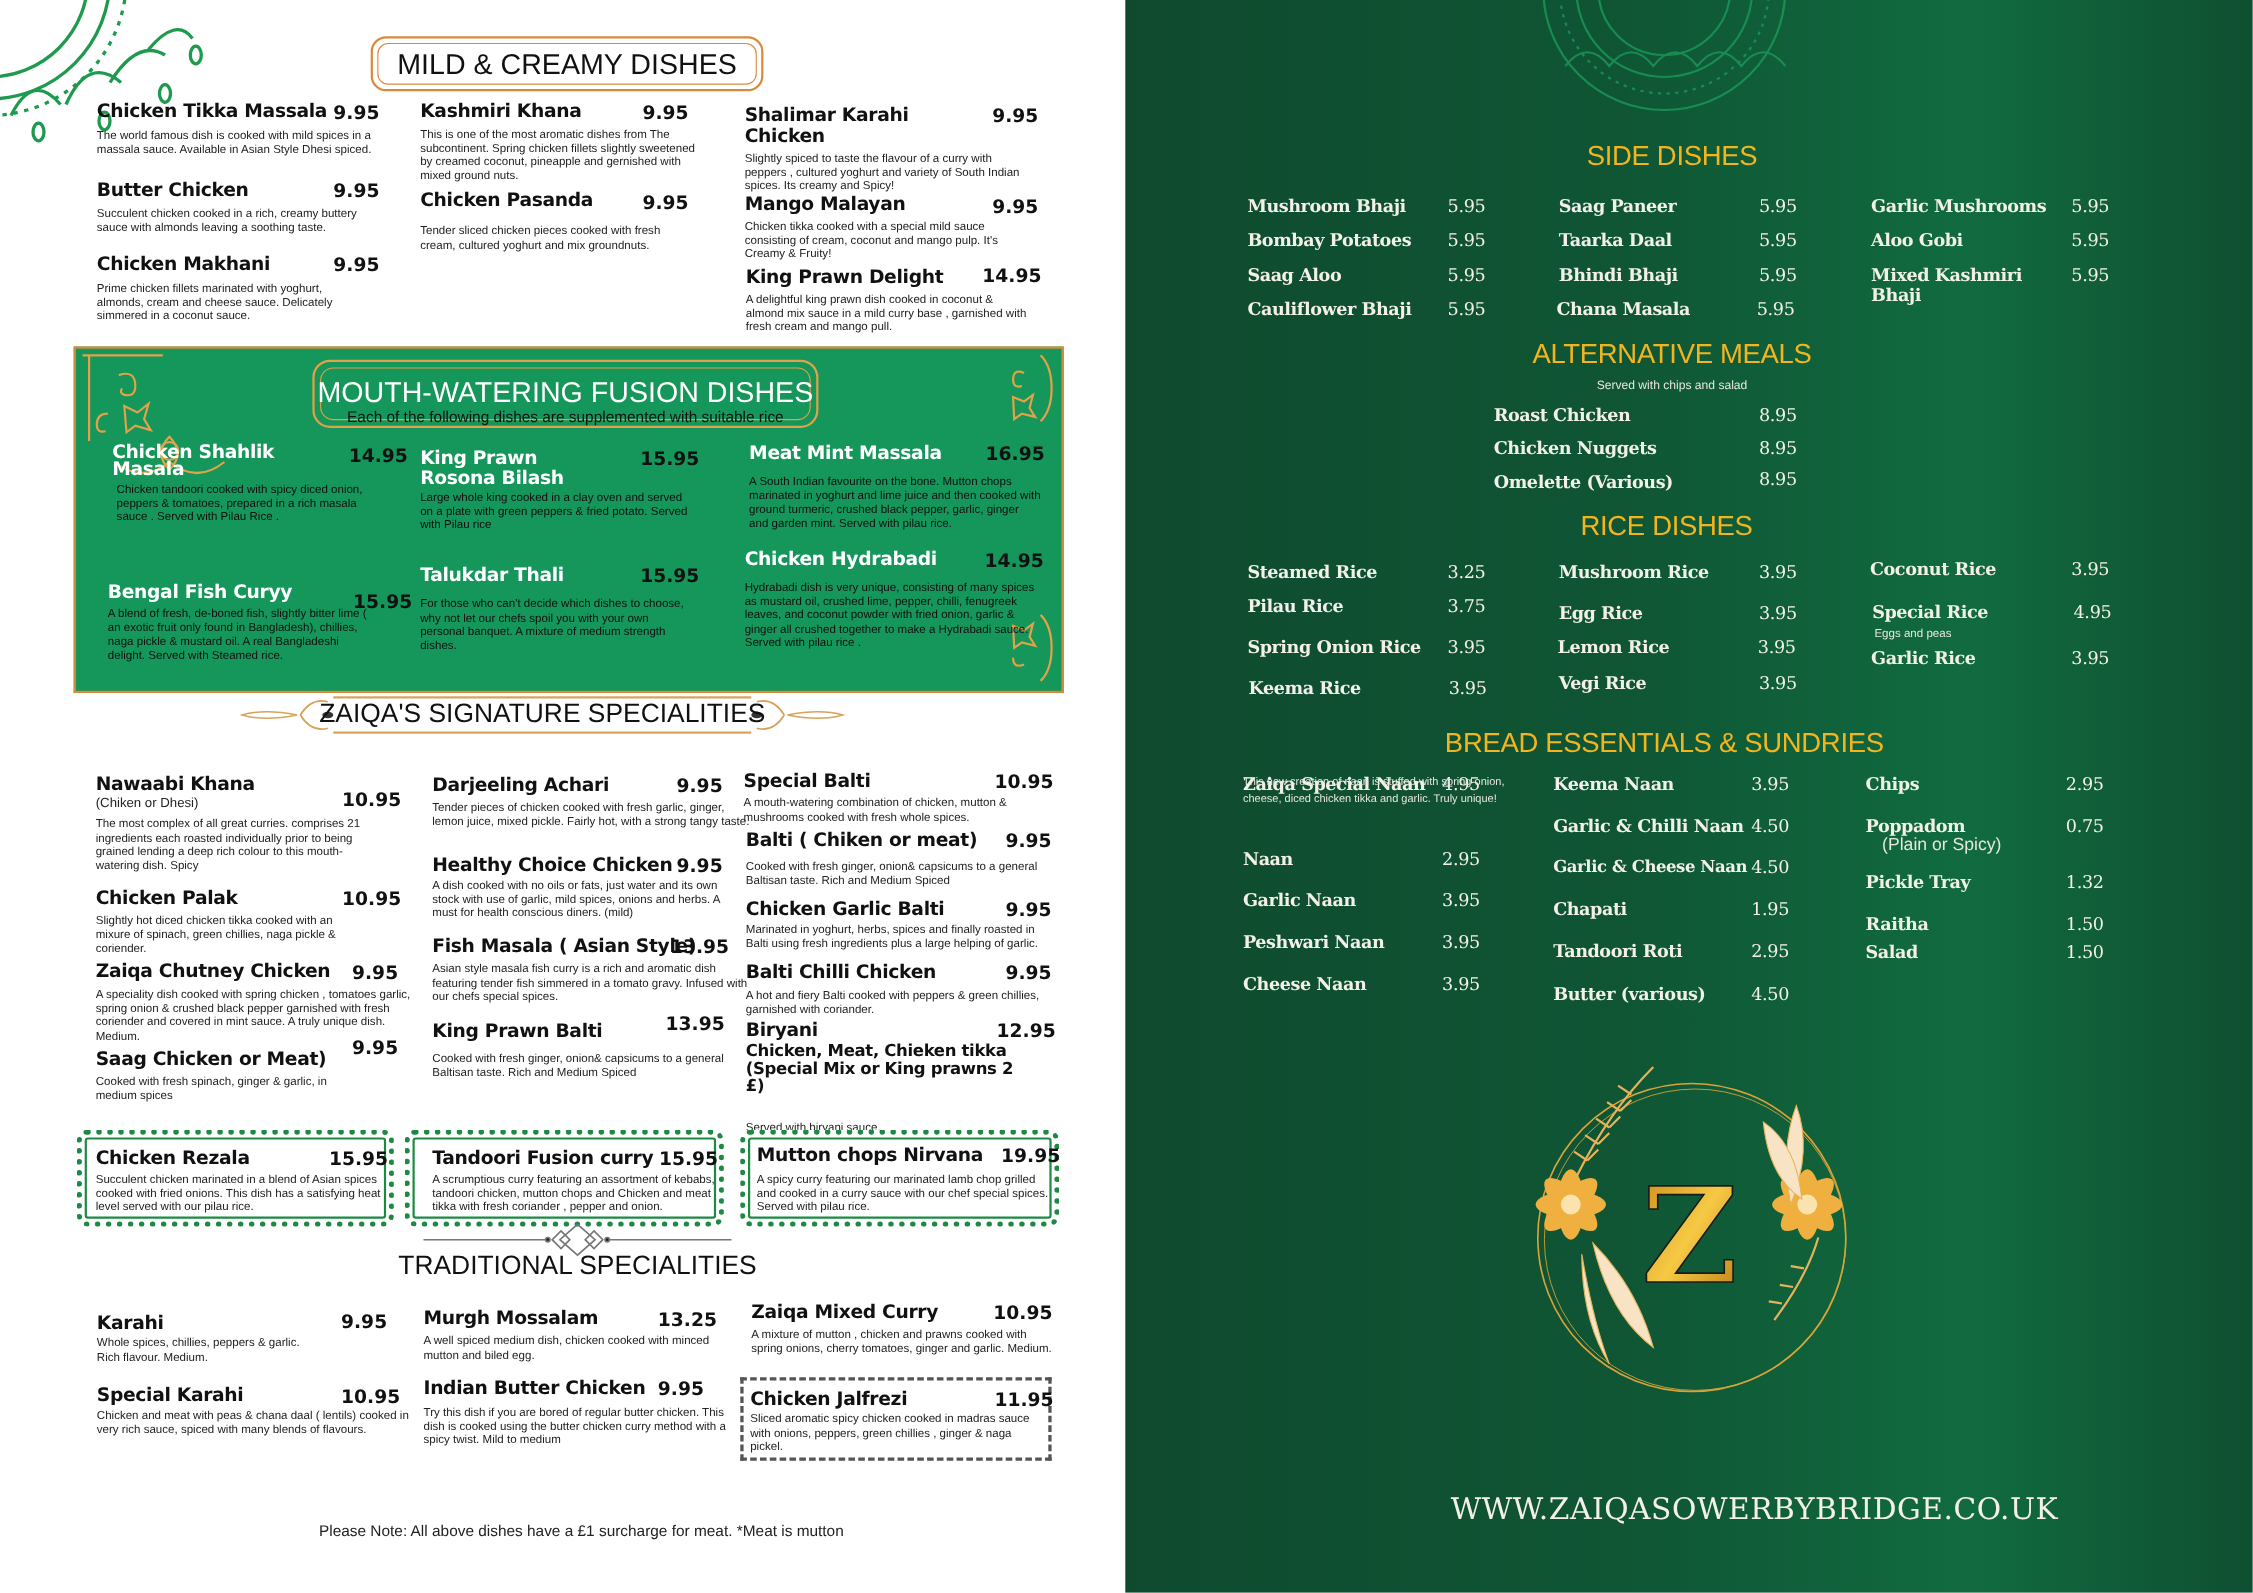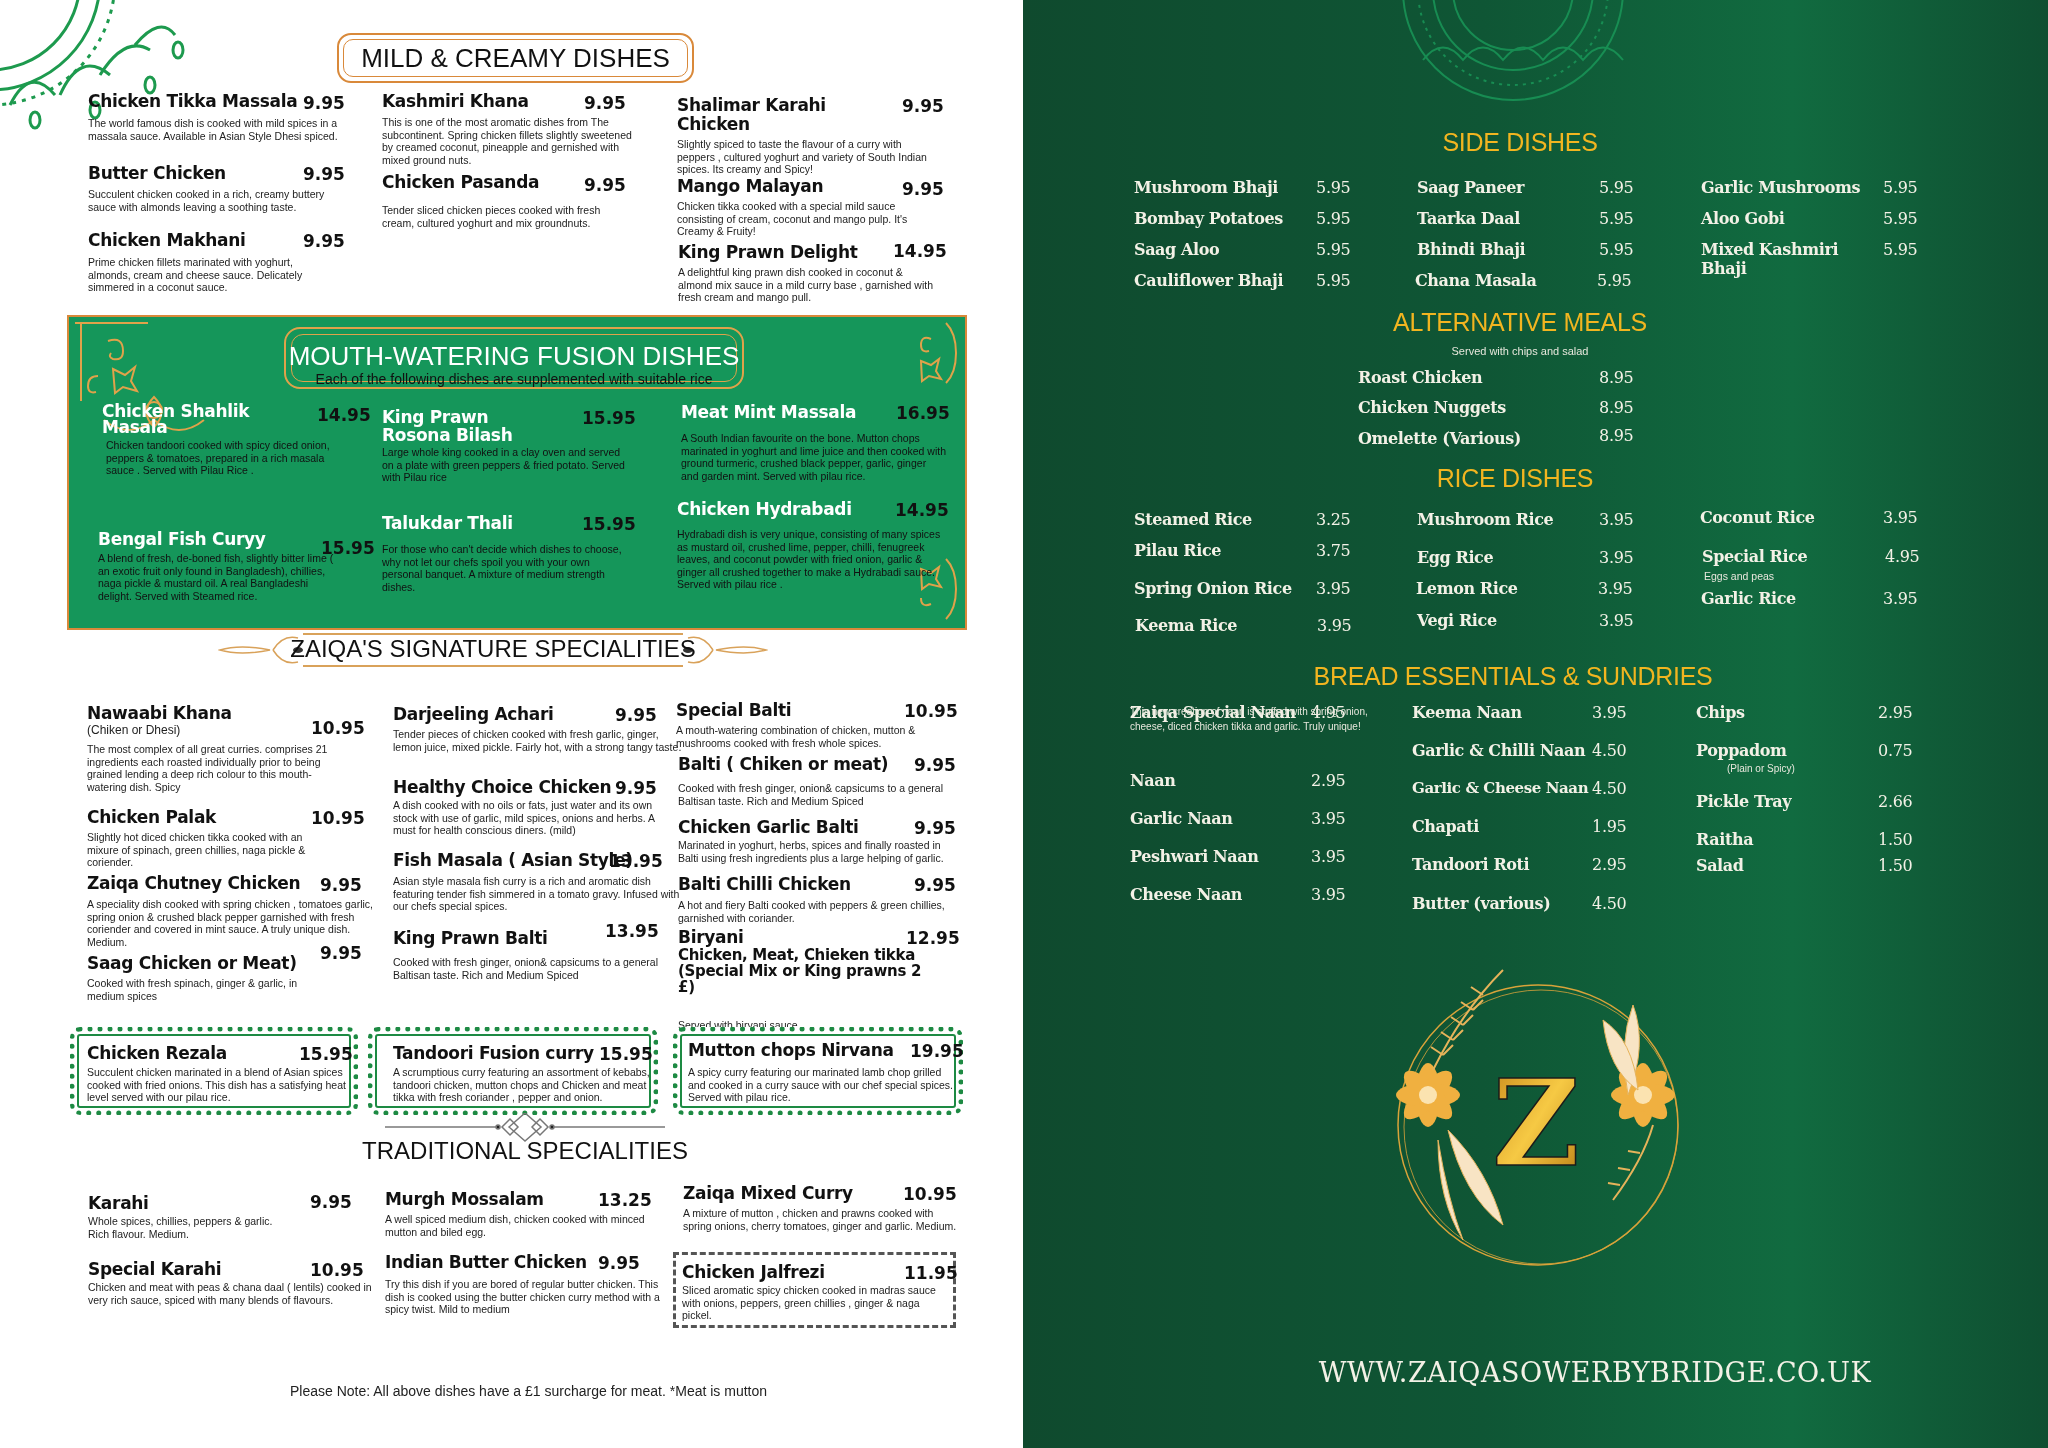--- a/index.html
+++ b/index.html
@@ -442,23 +442,23 @@
   <div class="r-price" style="left:569px;top:817px">1.95</div>
   <div class="r-item" style="left:389px;top:855px">Tandoori Roti</div>
   <div class="r-price" style="left:569px;top:855px">2.95</div>
   <div class="r-item" style="left:389px;top:894px">Butter (various)</div>
   <div class="r-price" style="left:569px;top:894px">4.50</div>
 
   <div class="r-item" style="left:673px;top:703px">Chips</div>
   <div class="r-price" style="left:855px;top:703px">2.95</div>
   <div class="r-item" style="left:673px;top:741px">Poppadom</div>
   <div class="r-price" style="left:855px;top:741px">0.75</div>
-  <div class="r-note" style="left:704px;top:762px;font-size:10px">(Plain or Spicy)</div>
+  <div class="r-note" style="left:688px;top:762px;font-size:16px">(Plain or Spicy)</div>
   <div class="r-item" style="left:673px;top:792px">Pickle Tray</div>
-  <div class="r-price" style="left:855px;top:792px">2.66</div>
+  <div class="r-price" style="left:855px;top:792px">1.32</div>
   <div class="r-item" style="left:673px;top:830px">Raitha</div>
   <div class="r-price" style="left:855px;top:830px">1.50</div>
   <div class="r-item" style="left:673px;top:856px">Salad</div>
   <div class="r-price" style="left:855px;top:856px">1.50</div>
 
   <svg class="abs" style="left:335px;top:960px" width="390" height="330">
     <defs>
       <linearGradient id="goldg" x1="0" y1="0" x2="1" y2="1">
         <stop offset="0" stop-color="#c8881a"></stop>
           <stop offset="0.5" stop-color="#f6c944"></stop>

